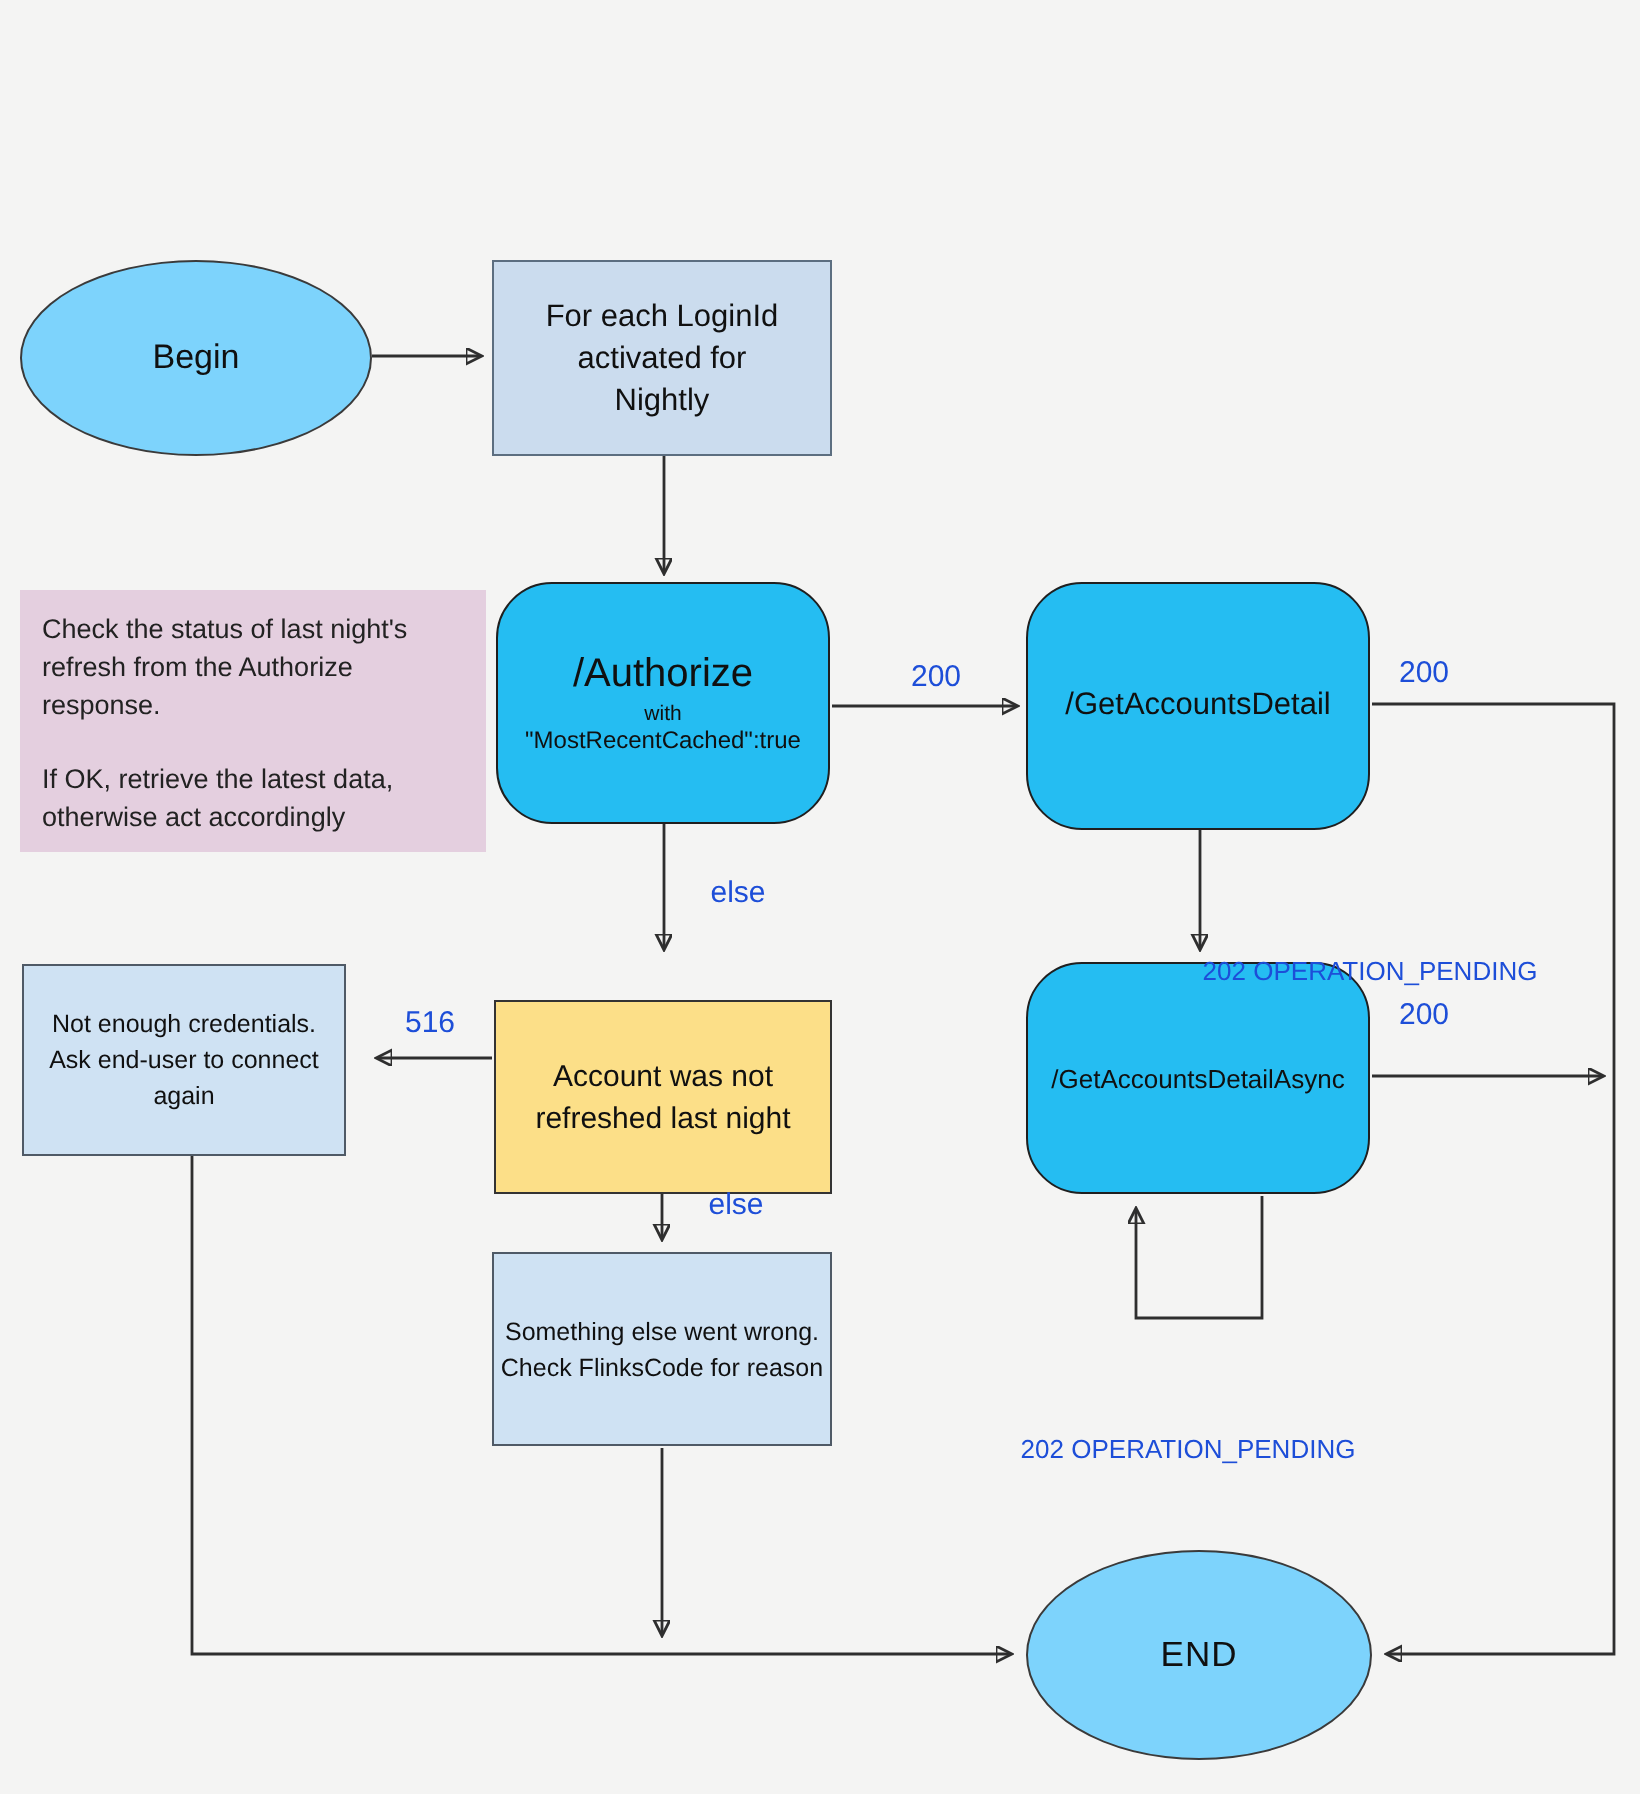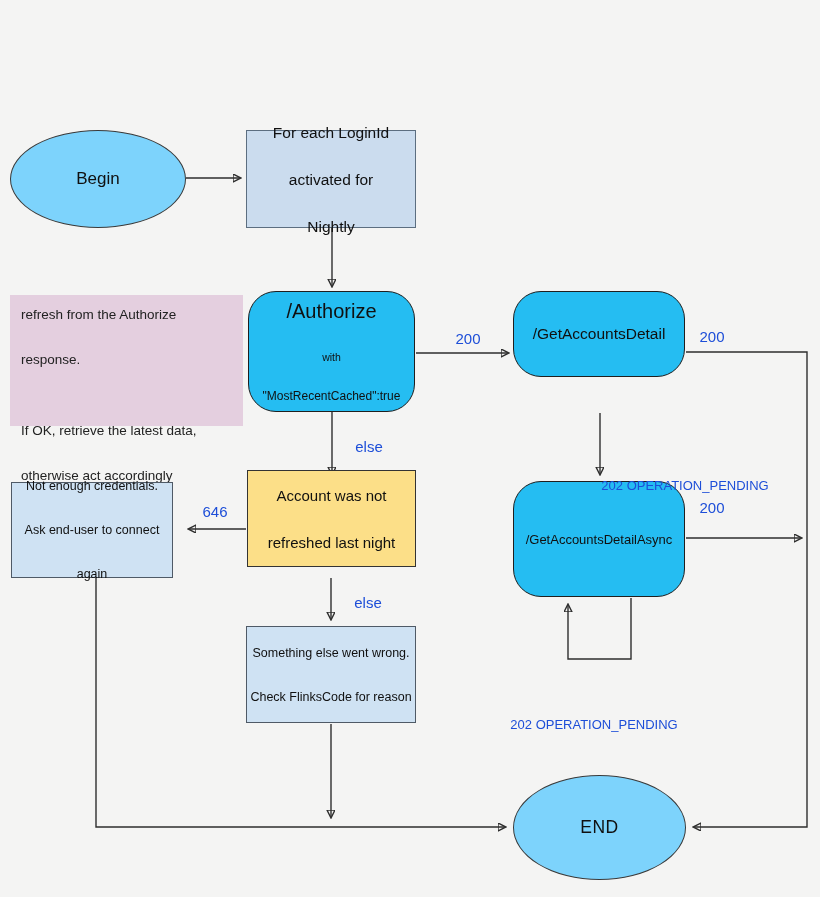--- a/index.html
+++ b/index.html
@@ -14,49 +14,49 @@
   #canvas{position:absolute;left:0;top:0;width:820px;height:897px;}
   .title{
     position:absolute;left:0;right:0;top:35px;
     text-align:center;font-size:16.5px;color:#2e2e2e;letter-spacing:.2px;
   }
   svg.edges{position:absolute;left:0;top:0;width:820px;height:897px;pointer-events:none;}
   svg.edges path{fill:none;stroke:#2e2e2e;stroke-width:1.4;}
   .node{
     position:absolute;box-sizing:border-box;
     display:flex;flex-direction:column;align-items:center;justify-content:center;
-    text-align:center;color:#101010;gap:26px;
+    text-align:center;color:#101010;
   }
   .node span{display:block;}
   .ellipse{border-radius:50%;background:#7dd3fc;border:1.6px solid #3a3a3a;}
   .n-begin{left:10px;top:130px;width:176px;height:98px;font-size:17px;}
   .n-end{left:513px;top:775px;width:173px;height:105px;font-size:17.5px;letter-spacing:.5px;}
   .n-foreach{
     left:246px;top:130px;width:170px;height:98px;
     background:#cbdcee;border:1.6px solid #5c6e80;
     font-size:15.5px;line-height:21px;
   }
   .proc{
     background:#25bdf2;border:1.6px solid #1f1f1f;border-radius:28px;
   }
   .n-authorize{left:248px;top:291px;width:167px;height:121px;}
   .n-authorize .t{font-size:20px;margin-bottom:2px;}
   .n-authorize .s1{font-size:10.5px;}
   .n-authorize .s2{font-size:12px;}
-  .n-detail{left:513px;top:291px;width:172px;height:86px;font-size:15.5px;}
+  .n-detail{left:513px;top:291px;width:172px;height:124px;font-size:15.5px;}
   .n-async{left:513px;top:481px;width:172px;height:116px;font-size:13px;}
   .n-note{
     left:10px;top:295px;width:233px;height:131px;
     background:#e4cfdf;border:none;
     align-items:flex-start;justify-content:flex-start;text-align:left;
     padding:10px 8px 8px 11px;font-size:13.5px;line-height:19px;color:#222;
   }
   .n-note .gap{height:18px;}
   .n-yellow{
-    left:247px;top:470px;width:169px;height:97px;
+    left:247px;top:500px;width:169px;height:97px;
     background:#fcdf88;border:1.6px solid #333;
     font-size:15px;line-height:21px;
   }
   .infobox{background:#cfe2f3;border:1.3px solid #4f5a66;}
   .n-notenough{left:11px;top:482px;width:162px;height:96px;font-size:12.5px;line-height:18px;}
   .n-somethingelse{left:246px;top:626px;width:170px;height:97px;font-size:12.5px;line-height:18px;}
   .elabel{
     position:absolute;transform:translateX(-50%);
     white-space:nowrap;text-align:center;
     font-size:15px;color:#1d4ed8;
@@ -101,20 +101,21 @@
     <span>Begin</span>
   </div>
 
   <div class="node n-foreach">
     <span>For each LoginId</span>
     <span>activated for</span>
     <span>Nightly</span>
   </div>
 
   <div class="node n-note">
+    <span>Check the status of last night's</span>
     <span>refresh from the Authorize</span>
     <span>response.</span>
     <span class="gap"></span>
     <span>If OK, retrieve the latest data,</span>
     <span>otherwise act accordingly</span>
   </div>
 
   <div class="node proc n-authorize">
     <span class="t">/Authorize</span>
     <span class="s1">with</span>
@@ -154,16 +155,16 @@
   <div class="elabel small l-202a">
     <span>202</span>
     <span>OPERATION_PENDING</span>
   </div>
   <div class="elabel l-200c">200</div>
   <div class="elabel small l-202b">
     <span>202</span>
     <span>OPERATION_PENDING</span>
   </div>
   <div class="elabel l-else1">else</div>
-  <div class="elabel l-401">646</div>
+  <div class="elabel l-401">516</div>
   <div class="elabel l-else2">else</div>
 
 </div>
 
 </body></html>

